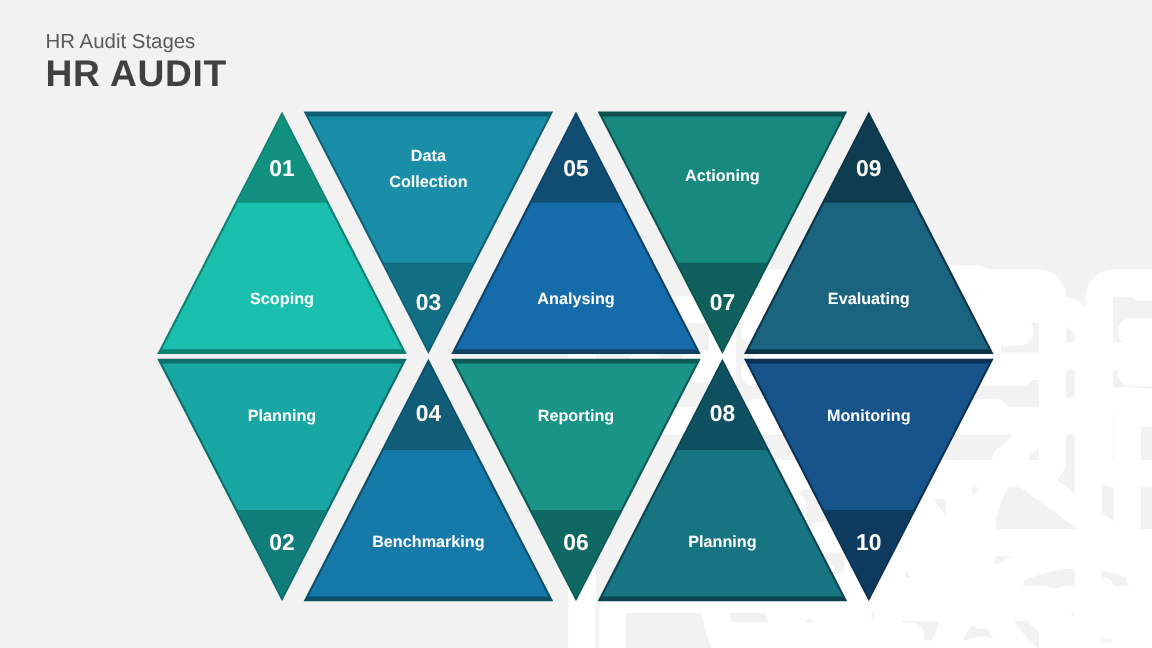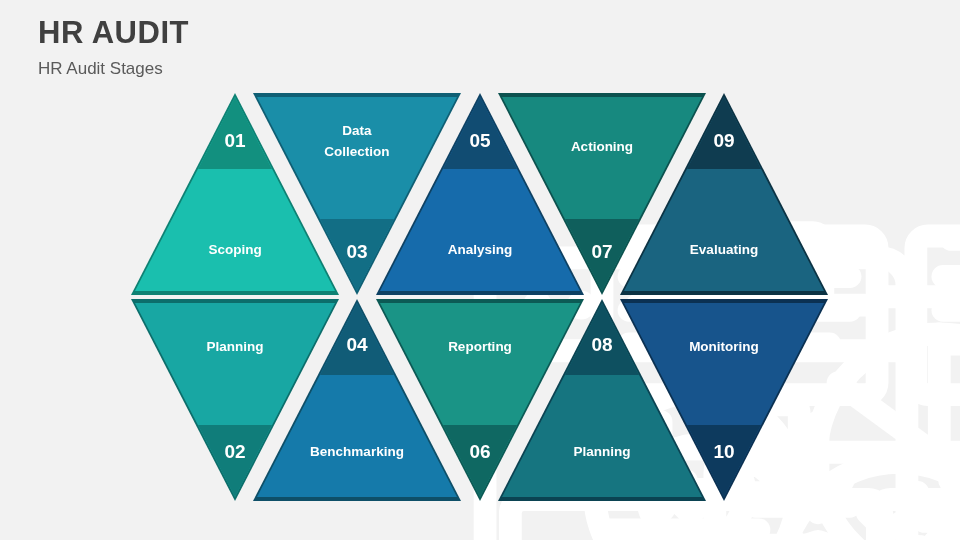--- a/index.html
+++ b/index.html
@@ -46,22 +46,22 @@
   .ico{fill:none;stroke:#ffffff;stroke-width:1.35;
        stroke-linecap:round;stroke-linejoin:round;}
   .ico-f{fill:#ffffff;stroke:none;}
 </style>
 </head>
 <body>
 
 <div id="slide">
 
   <div id="header">
+    <div id="subtitle">HR Audit Stages</div>
     <div id="title">HR AUDIT</div>
-    <div id="subtitle">HR Audit Stages</div>
   </div>
 
   <div id="diagram">
     <svg viewBox="0 0 960 540" xmlns="http://www.w3.org/2000/svg">
       <defs>
 
         <symbol id="ic-browser-target-icon" viewBox="0 0 32 32">
           <rect class="ico" x="3.5" y="4.5" width="25" height="22" rx="1.6"></rect>
           <line class="ico" x1="3.5" y1="10" x2="28.5" y2="10"></line>
           <circle class="ico-f" cx="6.6" cy="7.3" r="0.85"></circle>

